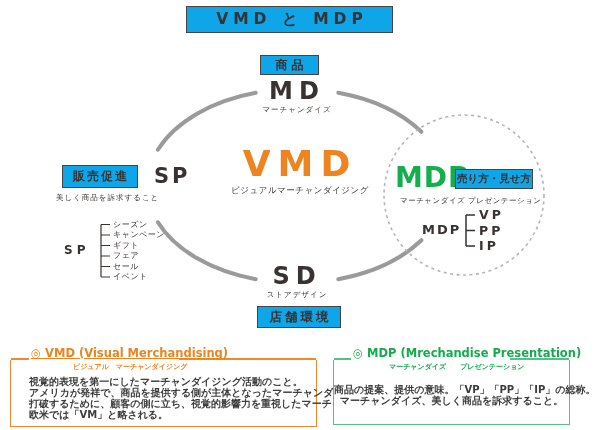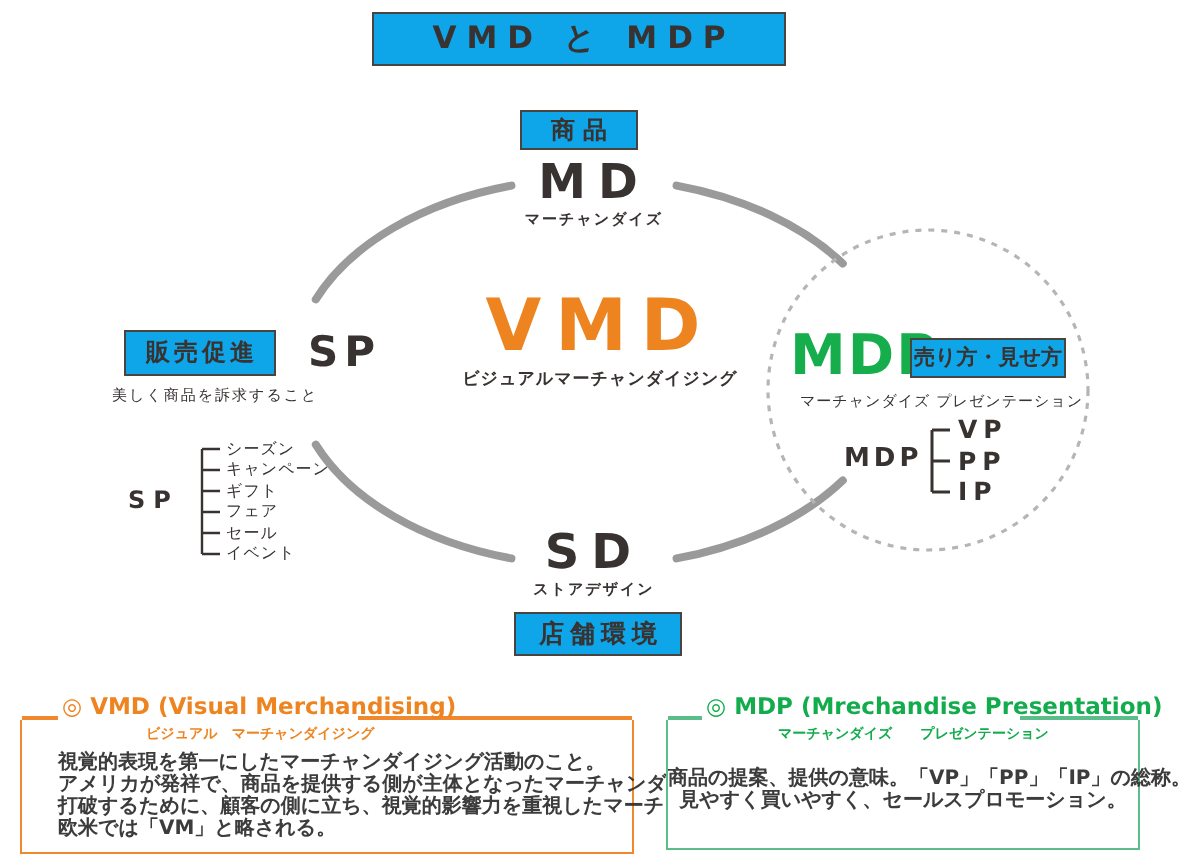--- a/index.html
+++ b/index.html
@@ -10,21 +10,21 @@
   .abs{position:absolute;}
   svg{position:absolute;left:0;top:0;}
   
   .kbox{
     border:1.5px solid #4a4440;display:flex;align-items:center;justify-content:center;
     font-weight:bold;background:#0ea5e9;box-sizing:border-box;
   }
   
   .stack{text-align:center;}
   .abbr{font-weight:bold;letter-spacing:6px;line-height:1;}
-  .kana{font-size:7.5px;letter-spacing:1px;line-height:1;margin-top:3px;color:#383230;font-weight:bold;}
+  .kana{font-size:7.5px;letter-spacing:1px;line-height:1;margin-top:3px;color:#383230;}
   
   .biglabel{font-weight:bold;line-height:1;}
   
   .sp-list{font-size:8px;line-height:10.5px;letter-spacing:0.5px;}
   .mdp-list{font-size:12.5px;font-weight:bold;line-height:15.5px;letter-spacing:3px;}
   
   .panel{box-sizing:border-box;background:#fff;}
   .panel-vmd{border:1.5px solid #F0882E;border-top:none;}
   .panel-mdp{border:1.5px solid #5BBE8A;border-top:none;}
   .stub{position:absolute;height:1.5px;top:-1.5px;}
@@ -95,21 +95,21 @@
 
   <div class="abs stack" style="left:237px;top:264px;width:120px;">
     <div class="abbr" style="font-size:24px;">SD</div>
     <div class="kana">ストアデザイン</div>
   </div>
   <div class="abs kbox" style="left:257px;top:306px;width:84px;height:22px;font-size:12.5px;letter-spacing:3px;padding-left:3px;">店舗環境</div>
 
   <div class="abs panel panel-vmd" style="left:10px;top:359.5px;width:307px;height:67.5px;">
     <div class="stub stub-o" style="left:0;width:18px;"></div>
     <div class="stub stub-o" style="left:168px;right:0;"></div>
-    <div class="panel-head head-o" style="left:20px;top:-12px;">
+    <div class="panel-head head-o" style="left:20px;top:-12px;text-decoration:underline;">
       <span>◎</span>
       <span>VMD (Visual Merchandising)</span>
     </div>
     <div class="panel-sub head-o" style="left:62px;top:4px;">ビジュアル　マーチャンダイジング</div>
     <div class="panel-body" style="left:18px;top:16px;">
       <div>視覚的表現を第一にしたマーチャンダイジング活動のこと。</div>
       <div>アメリカが発祥で、商品を提供する側が主体となったマーチャンダイジング活動の限界を</div>
       <div>打破するために、顧客の側に立ち、視覚的影響力を重視したマーチャンダイジング活動。</div>
       <div>欧米では「VM」と略される。</div>
     </div>
@@ -118,17 +118,17 @@
   <div class="abs panel panel-mdp" style="left:333px;top:359.5px;width:237px;height:65px;">
     <div class="stub stub-g" style="left:0;width:17px;"></div>
     <div class="stub stub-g" style="left:176px;right:0;"></div>
     <div class="panel-head head-g" style="left:19px;top:-12px;">
       <span>◎</span>
       <span>MDP (Mrechandise Presentation)</span>
     </div>
     <div class="panel-sub head-g" style="left:55px;top:4px;">マーチャンダイズ　　プレゼンテーション</div>
     <div class="panel-body center" style="left:0;right:0;top:24px;">
       <div>商品の提案、提供の意味。「VP」「PP」「IP」の総称。</div>
-      <div>見やすく買いやすく、セールスプロモーション。</div>
+      <div>マーチャンダイズ、美しく商品を訴求すること。</div>
     </div>
   </div>
 
 </div>
 
 </body></html>

